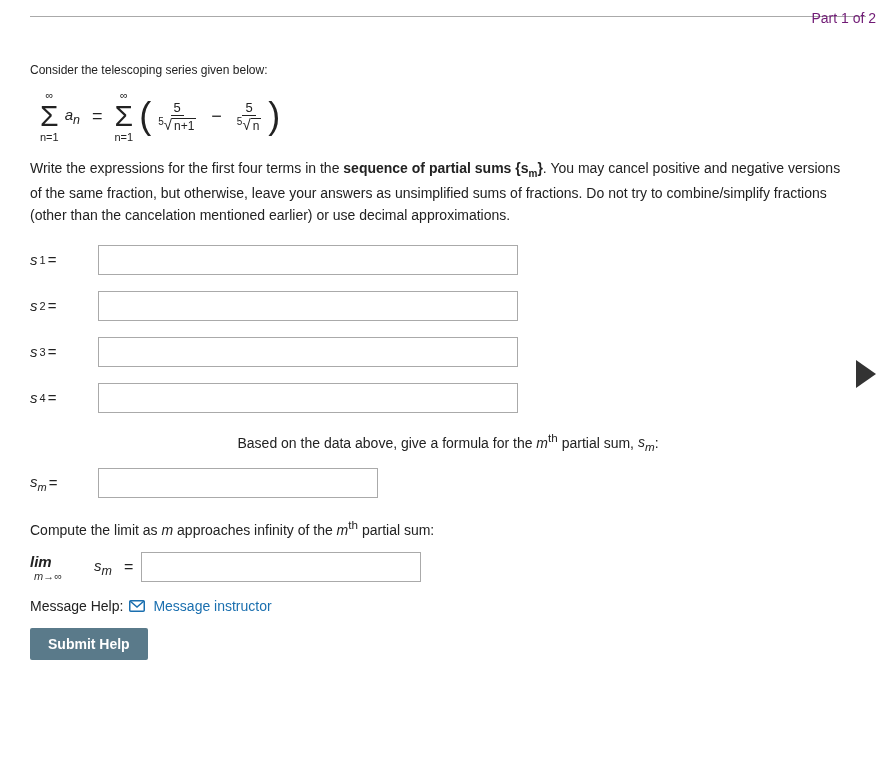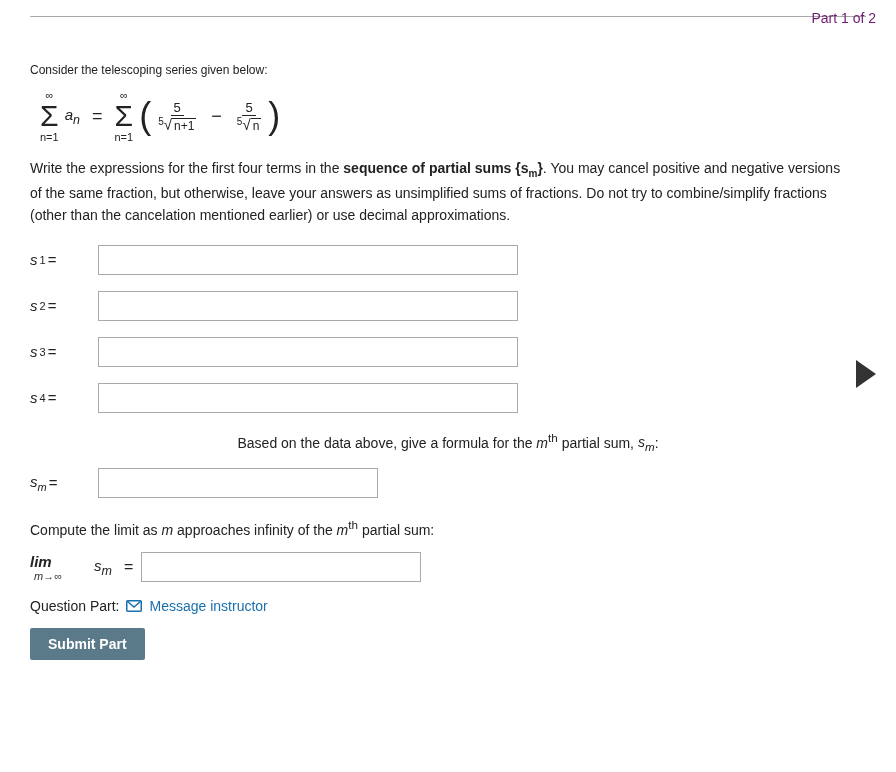--- a/index.html
+++ b/index.html
@@ -350,24 +350,24 @@
         <span class="lim-sub" style="font-size:11px; margin-left:4px;">m→∞</span>
       </div>
       <span class="lim-sm" style="font-style:italic; font-size:15px; margin-right:4px;">s<sub>m</sub></span>
       <span class="lim-equals">=</span>
       <input class="sm-input" type="text" style="">
     </div>
   </div>
 
   
   <div class="question-help">
-    <span>Question Part:</span>
+    <span>Message Help:</span>
     <svg class="mail-icon-svg" viewBox="0 0 16 12" fill="none" xmlns="http://www.w3.org/2000/svg">
       <rect x="0.75" y="0.75" width="14.5" height="10.5" rx="1" stroke="#1a6faf" stroke-width="1.5" fill="white"></rect>
       <polyline points="1,1 8,7 15,1" stroke="#1a6faf" stroke-width="1.5" fill="none"></polyline>
     </svg>
     <a class="msg-link" href="#">Message instructor</a>
   </div>
 
   
-  <button class="submit-btn">Submit Part</button>
+  <button class="submit-btn">Submit Help</button>
 
 </div>
 
 </body></html>

